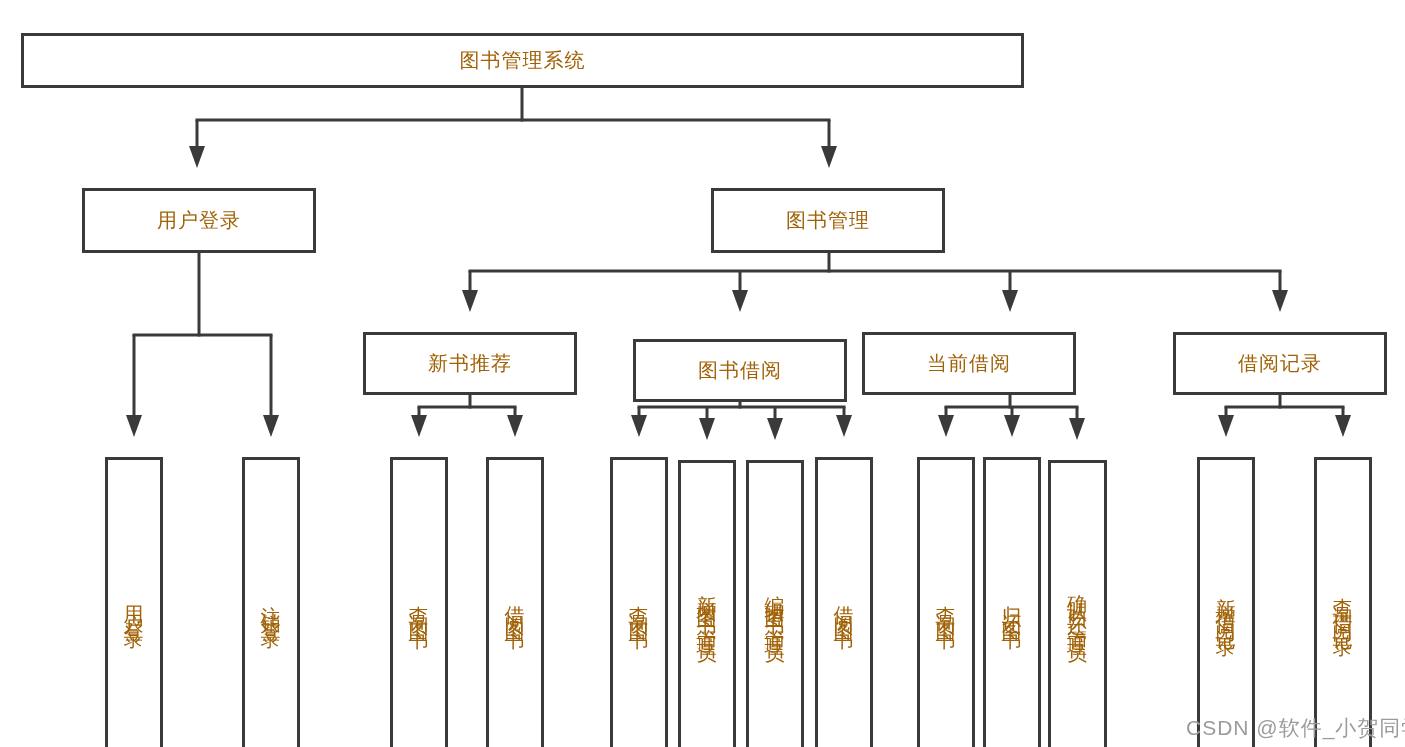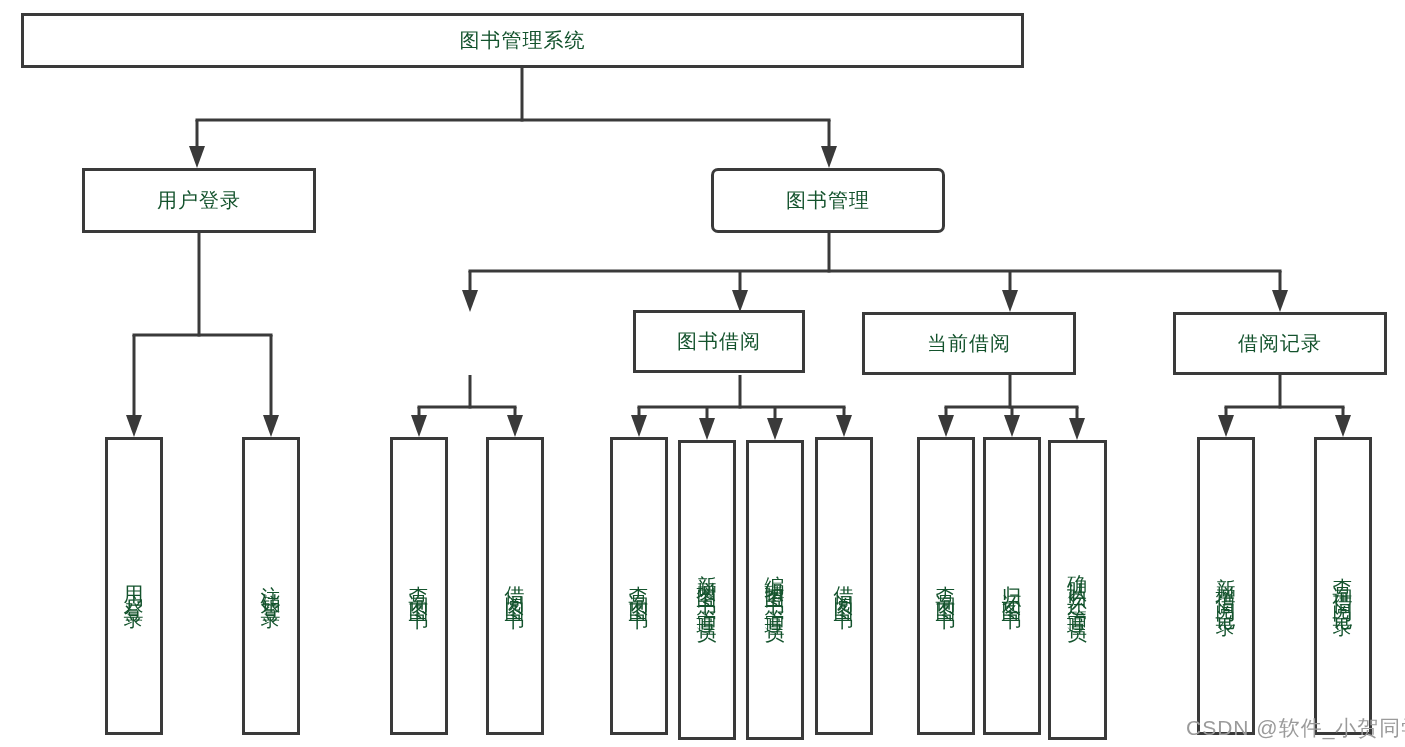--- a/index.html
+++ b/index.html
@@ -31,23 +31,24 @@
     stroke: none;
   }
   .box {
     position: absolute;
     box-sizing: border-box;
     border: 3px solid #3a3a3a;
     background: #ffffff;
     display: flex;
     align-items: center;
     justify-content: center;
-    color: #14532d;
+    color: #a16207;
     font-size: 20px;
     letter-spacing: 1px;
+    margin-top: 20px;
   }
   .leaf span {
     writing-mode: vertical-rl;
     text-orientation: upright;
     line-height: 1;
     letter-spacing: 8px;
     white-space: nowrap;
   }
   .leaf.tall span {
     letter-spacing: 7px;
@@ -130,25 +131,28 @@
     <polygon points="1335,415 1351,415 1343,437"></polygon>
   </svg>
 
   <div class="box" style="left:21px; top:13px; width:1003px; height:55px;">
     <span>图书管理系统</span>
   </div>
 
   <div class="box" style="left:82px; top:168px; width:234px; height:65px;">
     <span>用户登录</span>
   </div>
-  <div class="box" style="left:711px; top:168px; width:234px; height:65px;border-radius:7px;">
+  <div class="box" style="left:711px; top:168px; width:234px; height:65px;">
     <span>图书管理</span>
   </div>
 
-  <div class="box" style="left:633px; top:310px; width:172px; height:63px;">
+  <div class="box" style="left:363px; top:312px; width:214px; height:63px;">
+    <span>新书推荐</span>
+  </div>
+  <div class="box" style="left:633px; top:319px; width:214px; height:63px;">
     <span>图书借阅</span>
   </div>
   <div class="box" style="left:862px; top:312px; width:214px; height:63px;">
     <span>当前借阅</span>
   </div>
   <div class="box" style="left:1173px; top:312px; width:214px; height:63px;">
     <span>借阅记录</span>
   </div>
 
   <div class="box leaf" style="left:105px; top:437px; width:58px; height:298px;">

